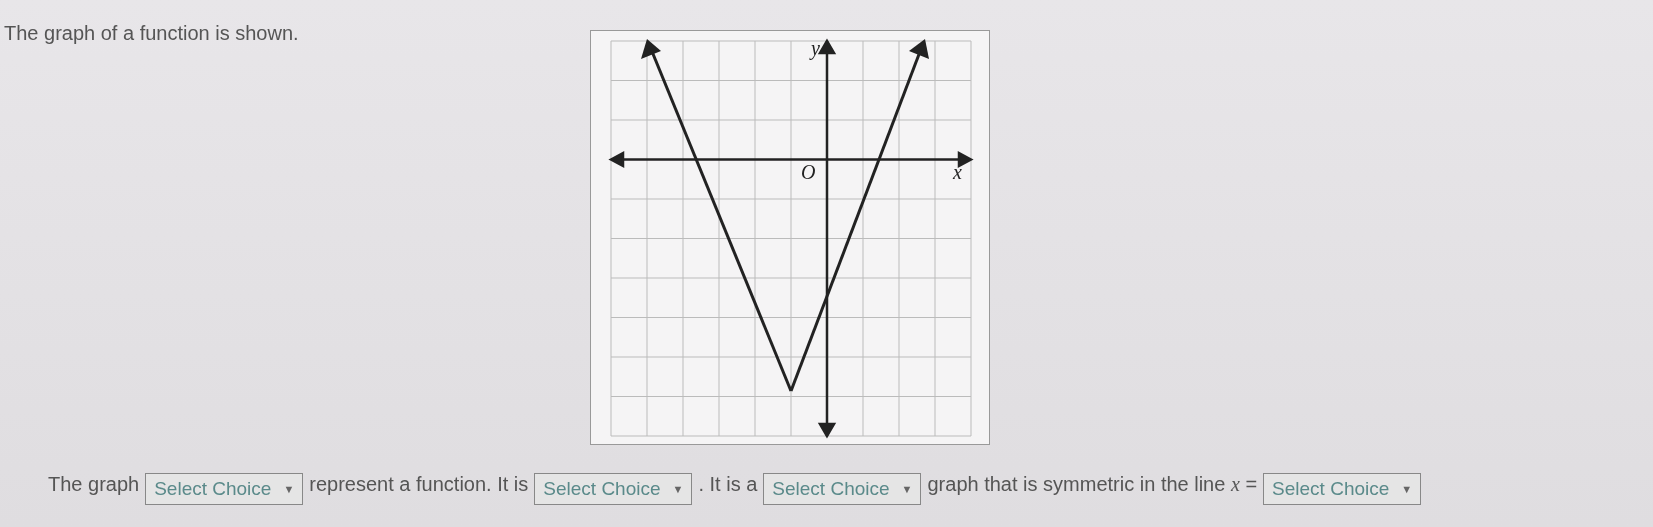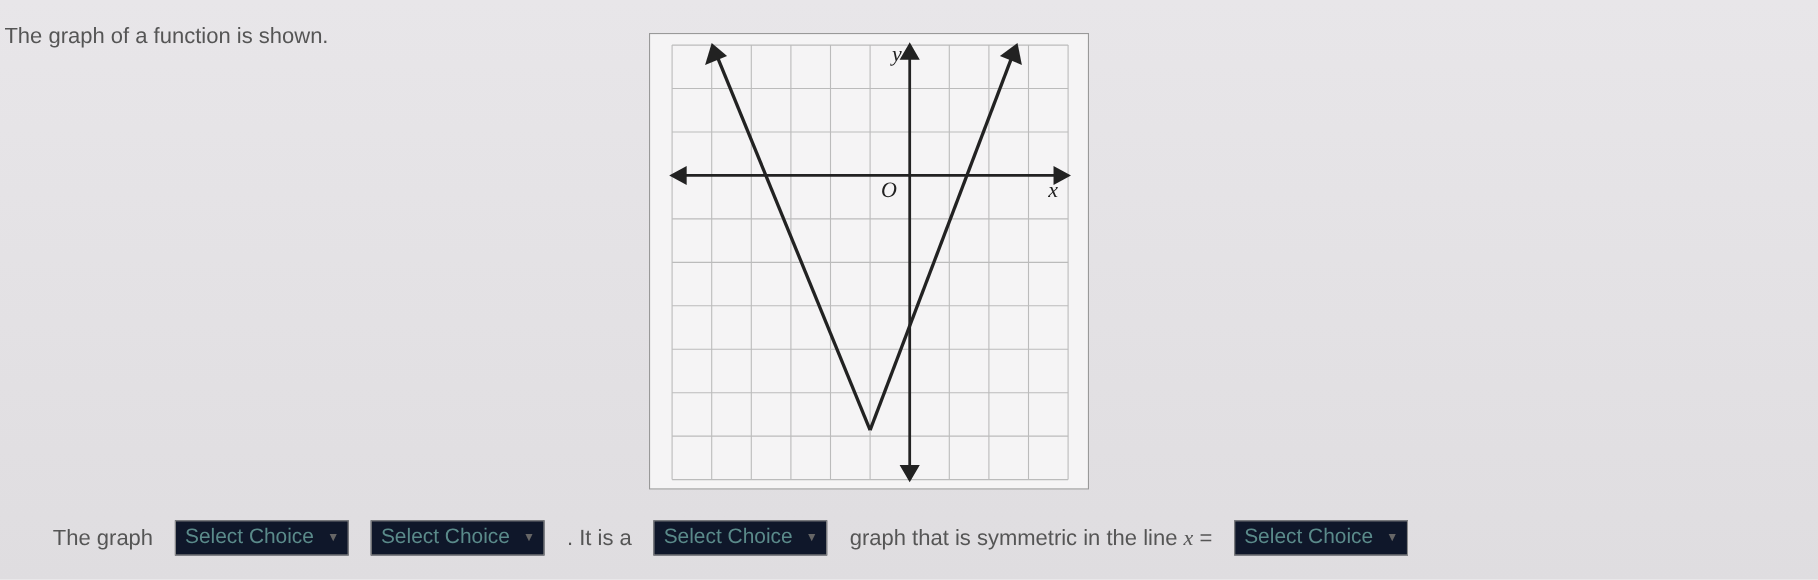--- a/index.html
+++ b/index.html
@@ -31,31 +31,30 @@
       height: 415px;
       background: #f5f4f5;
       border: 1px solid #999;
     }
     .answer-row {
       position: absolute;
       bottom: 22px;
       left: 48px;
       right: 4px;
       display: flex;
-      align-items: center;
       font-size: 20px;
       color: #555;
-      gap: 20px;
+      gap: 6px;
       white-space: nowrap;
     }
     .select-choice {
       display: inline-flex;
       align-items: center;
       border: 1px solid #888;
-      background: #0f172a;
+      background: #e5e5e5;
       padding: 4px 8px;
       font-size: 19px;
       color: #5a8a8a;
       cursor: pointer;
       gap: 12px;
     }
     .select-choice .chevron {
       font-size: 11px;
       color: #666;
     }
@@ -124,20 +123,21 @@
     </g>
   </svg>
 </div>
 
 <div class="answer-row">
   <span>The graph</span>
   <span class="select-choice">
     <span>Select Choice</span>
     <span class="chevron">▼</span>
   </span>
+  <span>represent a function. It is</span>
   <span class="select-choice">
     <span>Select Choice</span>
     <span class="chevron">▼</span>
   </span>
   <span>. It is a</span>
   <span class="select-choice">
     <span>Select Choice</span>
     <span class="chevron">▼</span>
   </span>
   <span>

